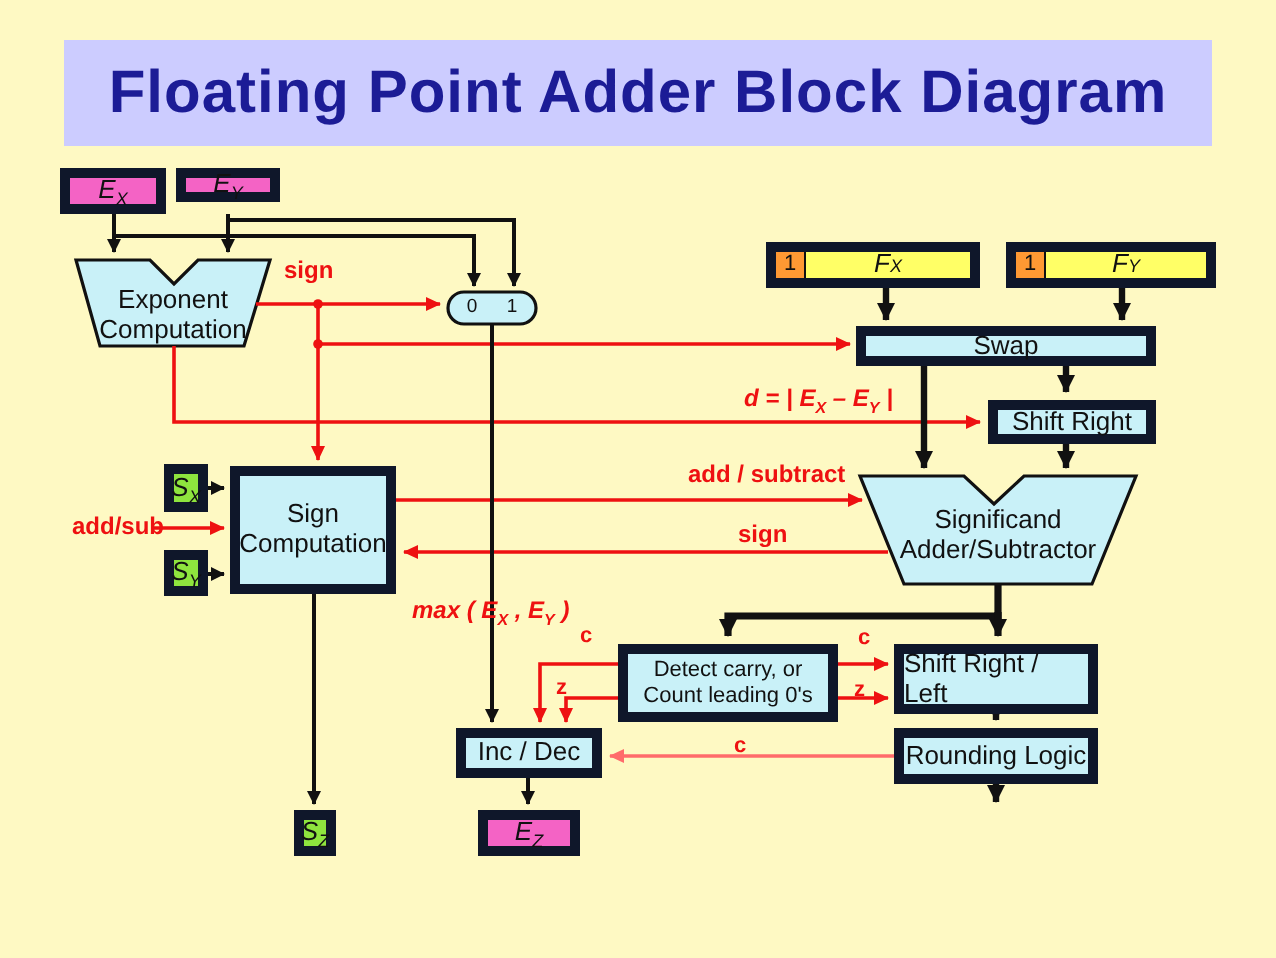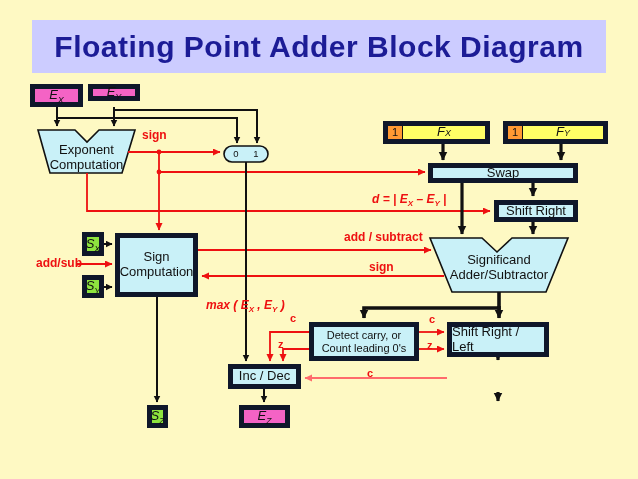--- a/index.html
+++ b/index.html
@@ -161,20 +161,23 @@
   <div class="box cyan twoline" style="left:309px;top:322px;width:110px;height:39px;font-size:11px">
     <span>Detect carry, or</span>
     <span>Count leading 0's</span>
   </div>
   <div class="box cyan" style="left:447px;top:322px;width:102px;height:35px">
     <span>Shift Right / Left</span>
   </div>
   <div class="box cyan" style="left:228px;top:364px;width:73px;height:25px">
     <span>Inc / Dec</span>
   </div>
+  <div class="box cyan" style="left:447px;top:364px;width:102px;height:28px">
+    <span>Rounding Logic</span>
+  </div>
 
   <div class="box green" style="left:147px;top:405px;width:21px;height:23px">
     <span class="vl"><i>S</i><sub>Z</sub></span>
   </div>
   <div class="box pink" style="left:239px;top:405px;width:51px;height:23px">
     <span class="vl"><i>E</i><sub>Z</sub></span>
   </div>
 
   <span class="lbl" style="left:142px;top:128px">sign</span>
   <span class="lbl it" style="left:372px;top:192px"><span>d = | E</span><sub>X</sub><span> – E</span><sub>Y</sub><span> |</span></span>

